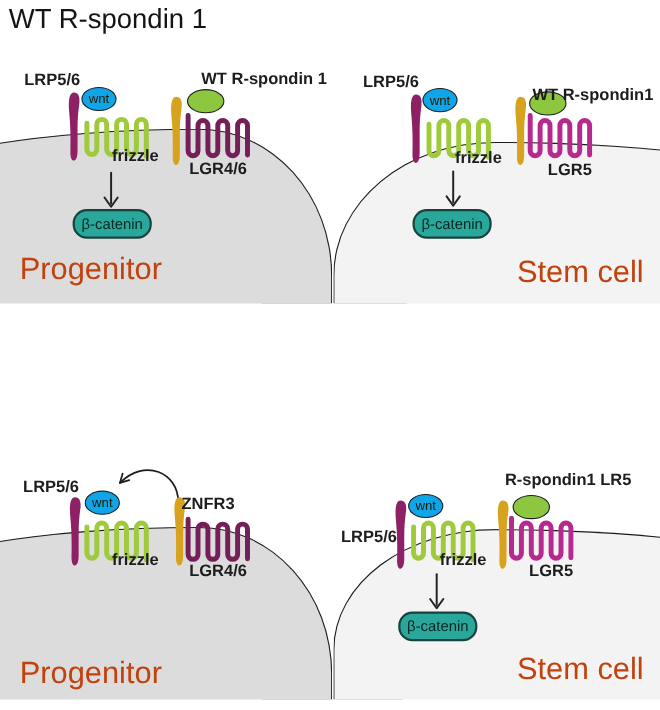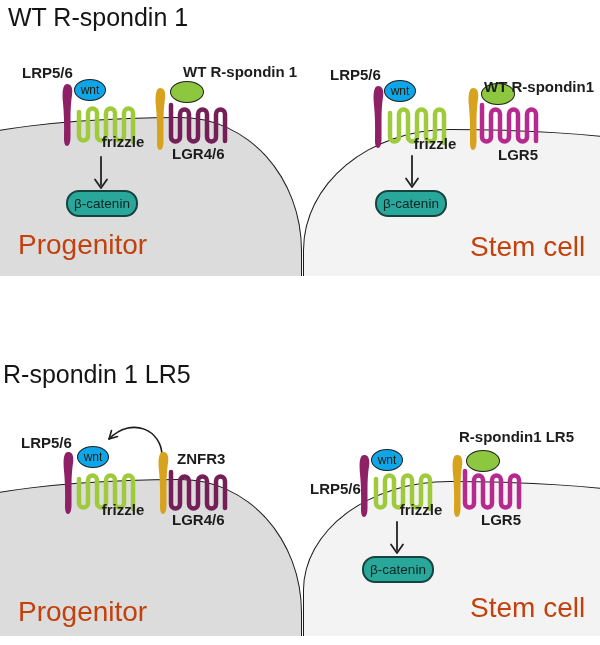--- a/index.html
+++ b/index.html
@@ -93,21 +93,20 @@
     </svg>
   <div class="lbl" style="left:498px;top:146px;">LGR5</div>
   <svg class="abs" style="left:402px;top:155px;" width="20" height="34" viewBox="0 0 20 34">
       <use href="#arrowdown"></use>
     </svg>
   <div class="bcat" style="left:375px;top:190px;width:72px;height:27px;">
     <span>β-catenin</span>
   </div>
   <div class="cellname" style="left:470px;top:231px;">Stem cell</div>
 
-  <div class="title" style="left:3px;top:360px;">R-spondin 1 LR5</div>
 
   <div class="cell prog" style="left:-90px;top:479px;width:392px;height:157px;border-radius:280px 125px 0 0 / 52px 138px 0 0;"></div>
   <div class="cell stem" style="left:303px;top:481px;width:430px;height:155px;border-radius:150px 290px 0 0 / 112px 46px 0 0;"></div>
 
   <div class="lbl" style="left:21px;top:434px;">LRP5/6</div>
   <svg class="abs" style="left:60px;top:451px;" width="16" height="64" viewBox="0 0 16 64" fill="#8e2166">
       <use href="#club"></use>
     </svg>
   <div class="oval wnt" style="left:77px;top:446px;width:32px;height:22px;">
     <span>wnt</span>
@@ -116,21 +115,21 @@
     <path d="M64,42 C64,16 34,2 11,25"></path>
     <path d="M19.5,22.5 L11,25 L13.5,16.5"></path>
   </svg>
   <svg class="abs" style="left:76px;top:467px;color:#9eca3b;" width="60" height="48" viewBox="0 0 60 48">
       <use href="#squiggle"></use>
     </svg>
   <div class="lbl" style="left:98px;top:501px;width:50px;text-align:center;">frizzle</div>
   <svg class="abs" style="left:155px;top:451px;" width="16" height="64" viewBox="0 0 16 64" fill="#d7a31f">
       <use href="#club"></use>
     </svg>
-  <div class="lbl" style="left:177px;top:450px;">ZNFR3</div>
+  <div class="lbl" style="left:165px;top:450px;">ZNFR3</div>
   <svg class="abs" style="left:168px;top:468px;color:#741f58;" width="60" height="48" viewBox="0 0 60 48">
       <use href="#squiggle-lgr"></use>
     </svg>
   <div class="lbl" style="left:172px;top:511px;">LGR4/6</div>
   <div class="cellname" style="left:18px;top:596px;">Progenitor</div>
 
   <div class="lbl" style="left:459px;top:428px;">R-spondin1 LR5</div>
   <svg class="abs" style="left:356px;top:454px;" width="16" height="64" viewBox="0 0 16 64" fill="#8e2166">
       <use href="#club"></use>
     </svg>

